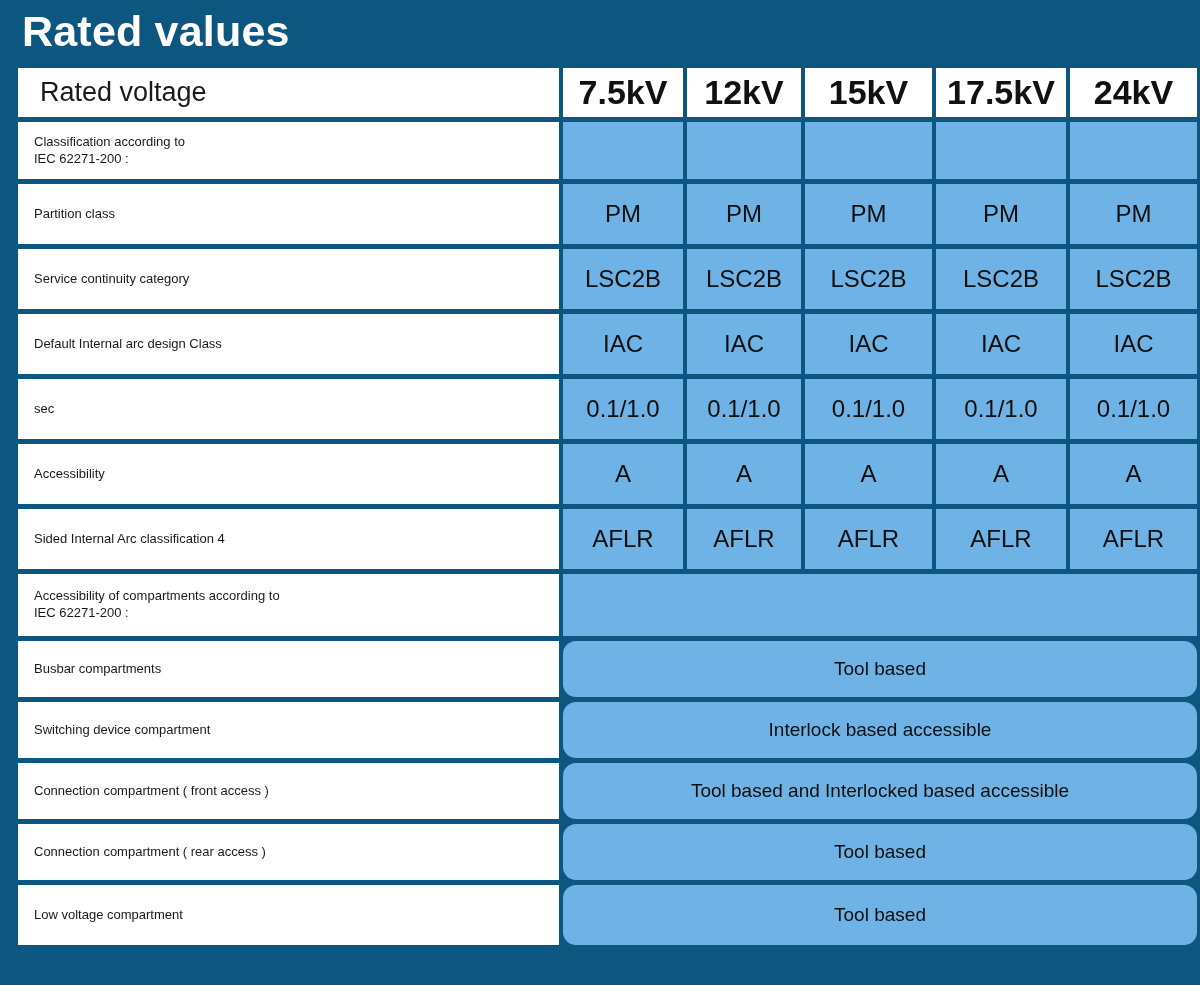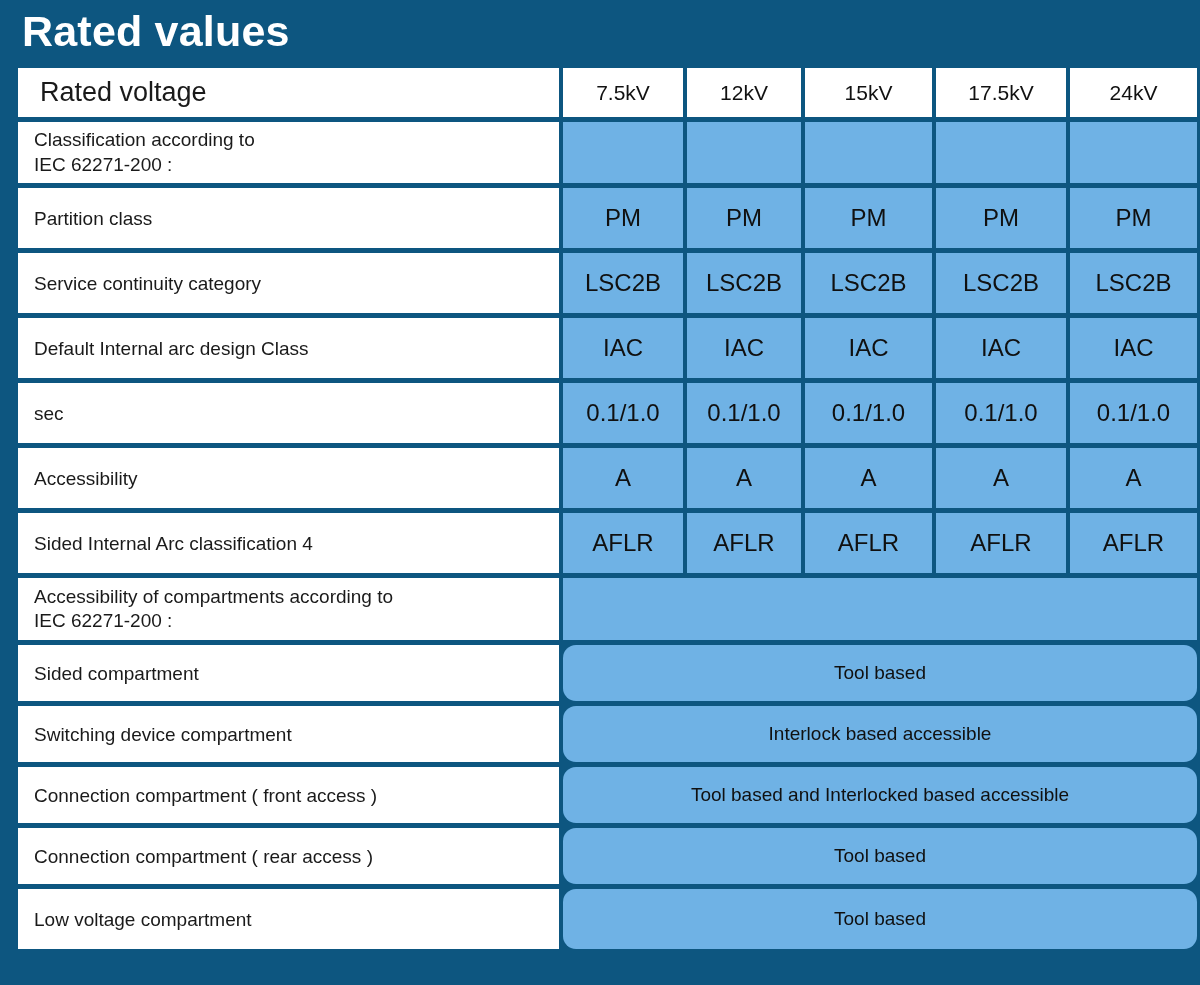--- a/index.html
+++ b/index.html
@@ -50,39 +50,39 @@
 
   td {
     padding: 0;
     vertical-align: middle;
   }
 
   
   .lbl {
     background: #ffffff;
     color: #1a1a1a;
-    font-size: 19px;
+    font-size: 13px;
     padding: 6px 0 6px 16px;
     line-height: 1.25;
     box-sizing: border-box;
   }
   .lbl.big {
     font-size: 27px;
     padding-left: 22px;
   }
   .lbl.two-line {
     line-height: 1.3;
   }
 
   
   .hdr {
     background: #ffffff;
     color: #111111;
-    font-size: 21px;
-    font-weight: normal;
+    font-size: 34px;
+    font-weight: bold;
     text-align: center;
     box-sizing: border-box;
   }
   .val {
     background: #6fb2e5;
     color: #101010;
     font-size: 24px;
     text-align: center;
     box-sizing: border-box;
   }
@@ -198,21 +198,21 @@
 
     <tr class="r-acc">
       <td class="lbl two-line">
         <div>Accessibility of compartments according to</div>
         <div>IEC 62271-200 :</div>
       </td>
       <td class="val empty" colspan="5"></td>
     </tr>
 
     <tr class="r-span">
-      <td class="lbl">Sided compartment</td>
+      <td class="lbl">Busbar compartments</td>
       <td class="val span" colspan="5">Tool based</td>
     </tr>
 
     <tr class="r-span">
       <td class="lbl">Switching device compartment</td>
       <td class="val span" colspan="5">Interlock based accessible</td>
     </tr>
 
     <tr class="r-span">
       <td class="lbl">Connection compartment ( front access )</td>

